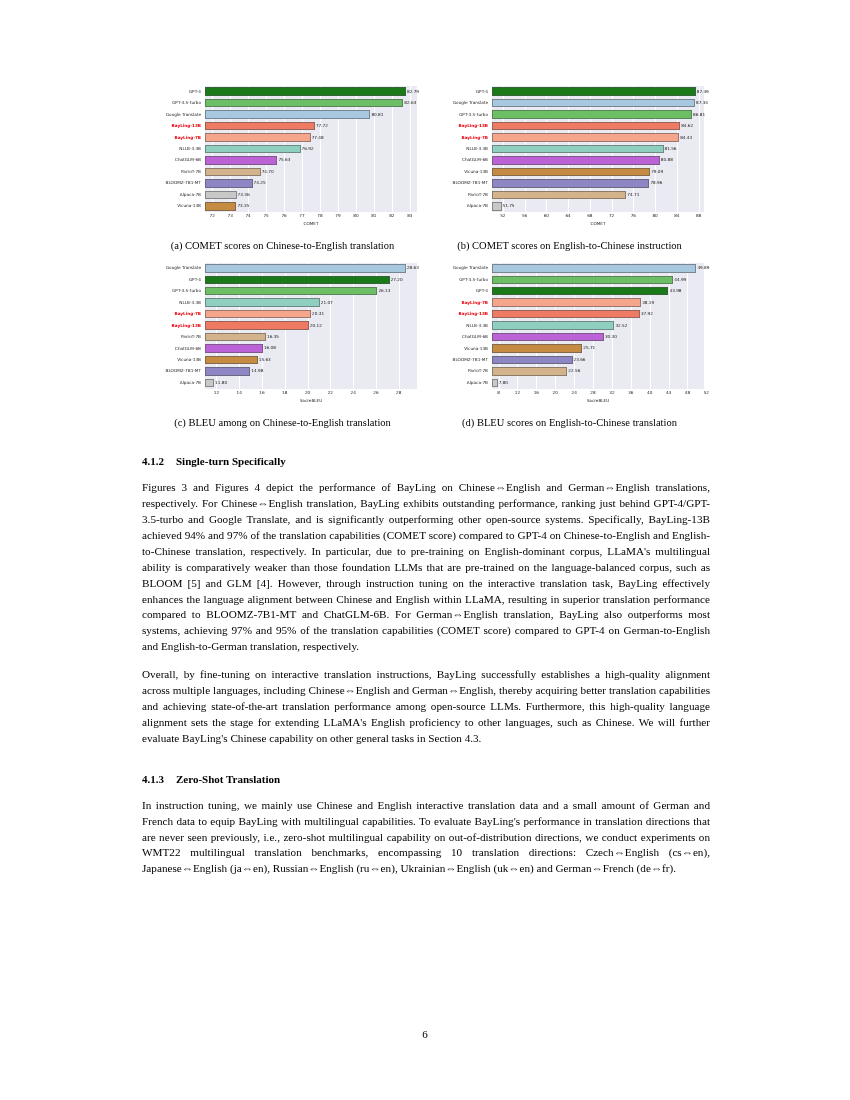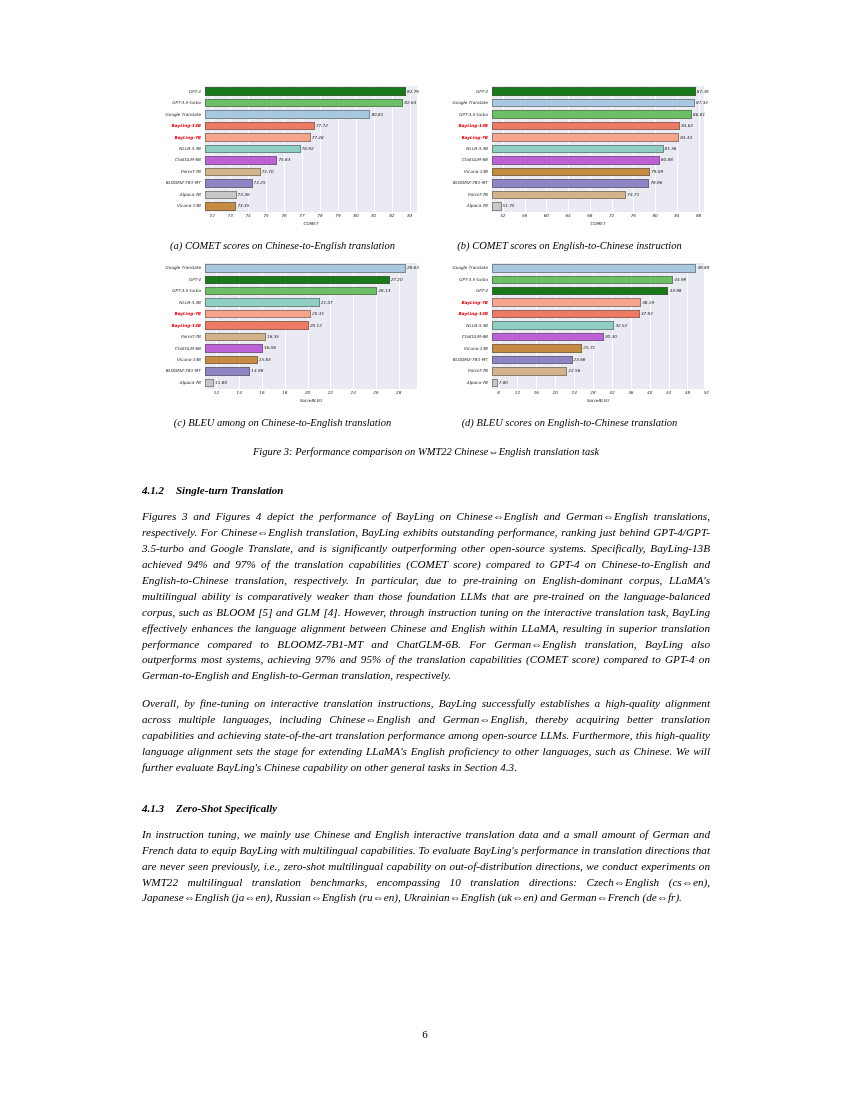--- a/index.html
+++ b/index.html
@@ -13,21 +13,20 @@
   }
   .page {
     position: relative;
     width: 850px; height: 1100px;
     padding: 0;
   }
   .content {
     position: absolute;
     left: 142px; top: 86px;
     width: 568px;
-    font-style: italic;
   }
 
   
   .figure { width: 568px; }
   .chart-row { display: flex; gap: 6px; }
   .chart-cell { width: 281px; }
 
   .chart {
     position: relative;
     width: 281px; height: 148px;
@@ -553,30 +552,29 @@
                     </div>
                   </div>
                 </div>
                 <div class="axis-title">SacreBLEU</div>
               </div>
             </div>
           <div class="subcaption">(d) BLEU scores on English-to-Chinese translation</div>
         </div>
       </div>
 
-      <div class="fig-caption">Figure 3: Performance comparison on WMT22 Chinese⇔English translation task</div>
     </div>
 
     <h3 class="section">
-      <span class="num">4.1.2</span><span>Single-turn Translation</span>
+      <span class="num">4.1.2</span><span>Single-turn Specifically</span>
     </h3>
     <p class="body">Figures 3 and Figures 4 depict the performance of BayLing on Chinese⇔English and German⇔English translations, respectively. For Chinese⇔English translation, BayLing exhibits outstanding performance, ranking just behind GPT-4/GPT-3.5-turbo and Google Translate, and is significantly outperforming other open-source systems. Specifically, BayLing-13B achieved 94% and 97% of the translation capabilities (COMET score) compared to GPT-4 on Chinese-to-English and English-to-Chinese translation, respectively. In particular, due to pre-training on English-dominant corpus, LLaMA's multilingual ability is comparatively weaker than those foundation LLMs that are pre-trained on the language-balanced corpus, such as BLOOM [5] and GLM [4]. However, through instruction tuning on the interactive translation task, BayLing effectively enhances the language alignment between Chinese and English within LLaMA, resulting in superior translation performance compared to BLOOMZ-7B1-MT and ChatGLM-6B. For German⇔English translation, BayLing also outperforms most systems, achieving 97% and 95% of the translation capabilities (COMET score) compared to GPT-4 on German-to-English and English-to-German translation, respectively.</p>
     <p class="body">Overall, by fine-tuning on interactive translation instructions, BayLing successfully establishes a high-quality alignment across multiple languages, including Chinese⇔English and German⇔English, thereby acquiring better translation capabilities and achieving state-of-the-art translation performance among open-source LLMs. Furthermore, this high-quality language alignment sets the stage for extending LLaMA's English proficiency to other languages, such as Chinese. We will further evaluate BayLing's Chinese capability on other general tasks in Section 4.3.</p>
 
     <h3 class="section">
-      <span class="num">4.1.3</span><span>Zero-Shot Specifically</span>
+      <span class="num">4.1.3</span><span>Zero-Shot Translation</span>
     </h3>
     <p class="body">In instruction tuning, we mainly use Chinese and English interactive translation data and a small amount of German and French data to equip BayLing with multilingual capabilities. To evaluate BayLing's performance in translation directions that are never seen previously, i.e., zero-shot multilingual capability on out-of-distribution directions, we conduct experiments on WMT22 multilingual translation benchmarks, encompassing 10 translation directions: Czech⇔English (cs⇔en), Japanese⇔English (ja⇔en), Russian⇔English (ru⇔en), Ukrainian⇔English (uk⇔en) and German⇔French (de⇔fr).</p>
 
   </div>
 
   <div class="pagenum">6</div>
 </div>
 
 </body></html>

